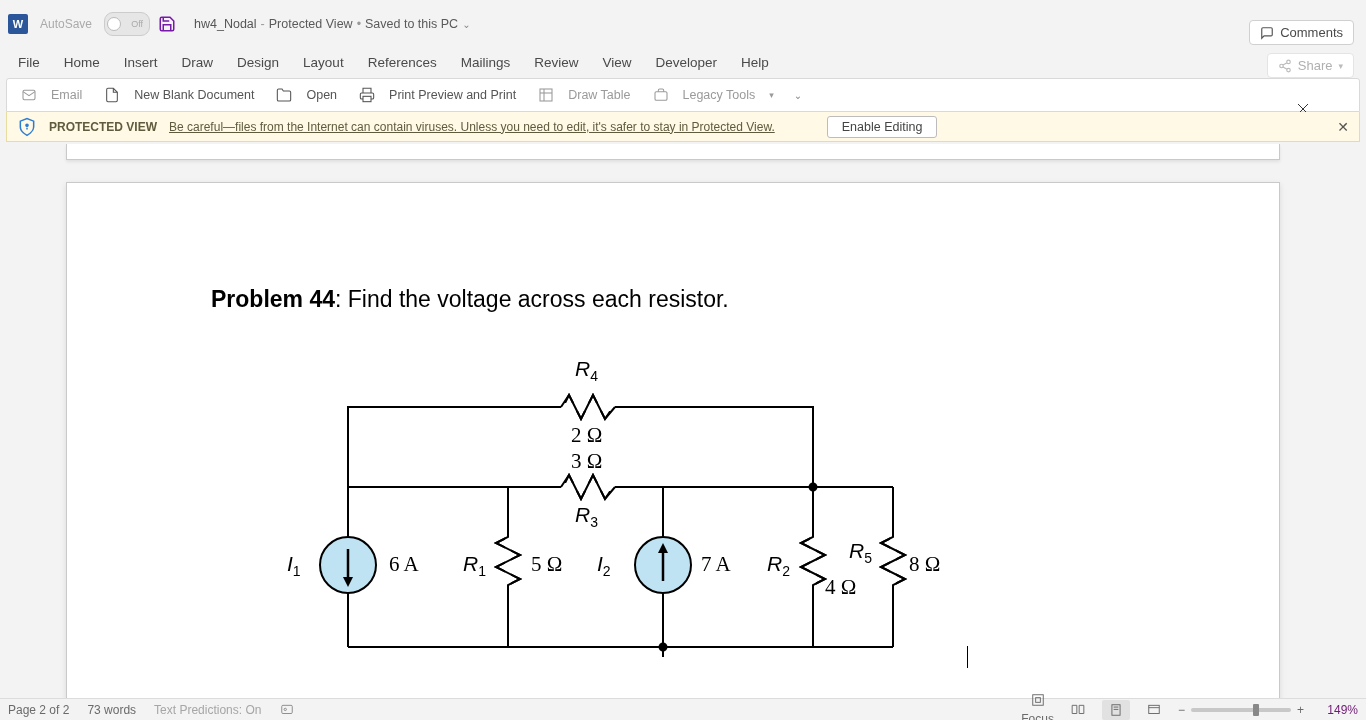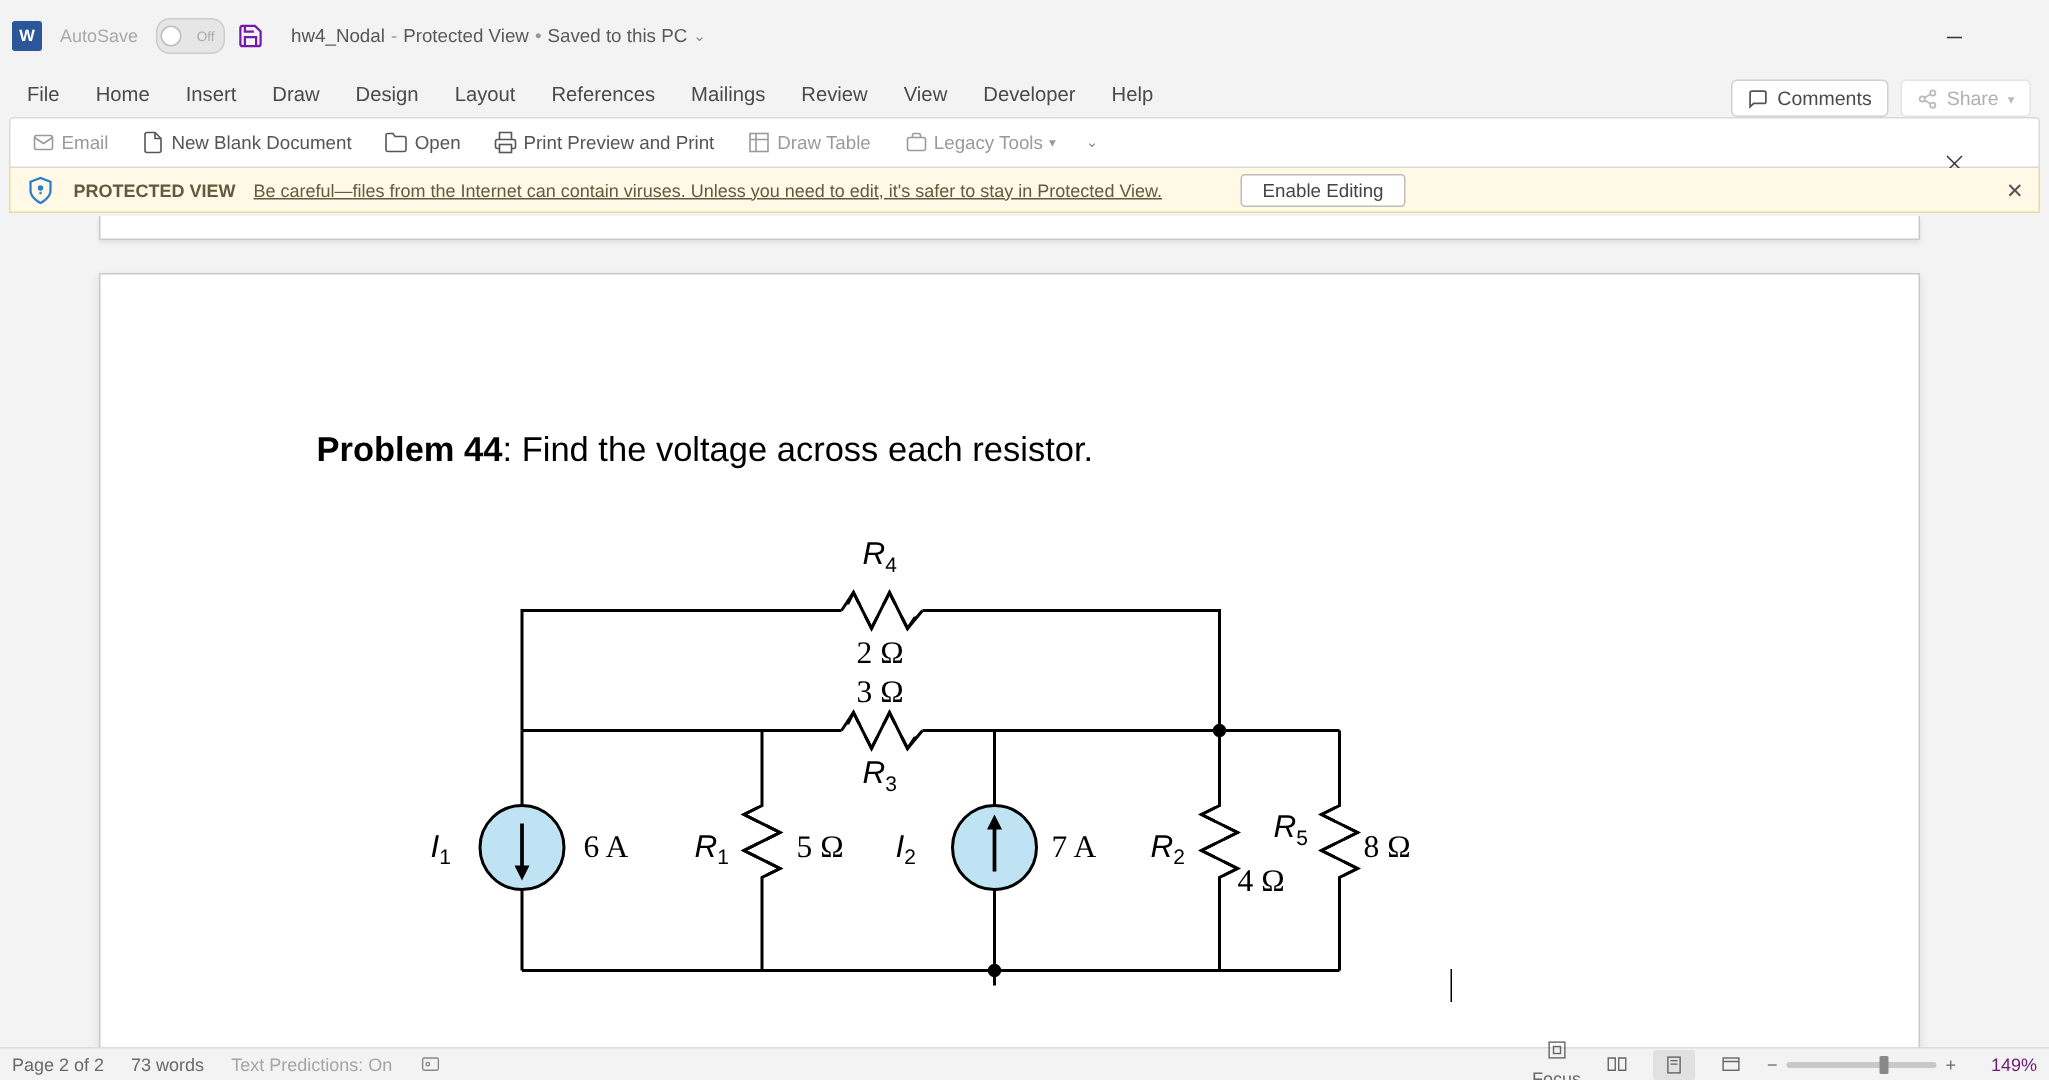--- a/index.html
+++ b/index.html
@@ -24,27 +24,27 @@
   .titlebar-right { margin-left:auto; display:flex; align-items:center; gap:10px;flex-direction:column; }
   .username { font-size:12.5px; color:#555; }
   .avatar { width:24px; height:24px; border-radius:50%; background:#9a2b2b; color:#fff; display:flex; align-items:center; justify-content:center; font-size:12px; }
   .win-btn { width:46px; height:32px; display:flex; align-items:center; justify-content:center; color:#444; font-size:14px; }
   .mic-icon { width:18px; height:18px; }
 
   
   .menubar { height: 30px; display:flex; align-items:flex-end; padding: 0 6px; gap: 0; }
   .menu-item { padding: 6px 12px 8px; font-size: 13.5px; color:#4a4a4a; cursor:default; }
 
-  .menubar-right { margin-left:auto; display:flex; align-items:flex-end; gap:8px; padding-right:6px; }
+  .menubar-right { margin-left:auto; display:flex; align-items:flex-end; gap:8px; padding-right:6px;flex-direction:column; }
   .comments-btn { display:flex; align-items:center; gap:6px; background:#fff; border:1px solid #d0d0d0; border-radius:4px; padding:4px 10px; font-size:13px; color:#4a4a4a; }
   .share-btn { display:flex; align-items:center; gap:6px; background:#fff; border:1px solid #e4e4e4; border-radius:4px; padding:4px 10px; font-size:13px; color:#b0b0b0; }
 
   
   .toolbar { height: 34px; background:#fff; border:1px solid #d9d9d9; margin:0 6px; border-radius:3px 3px 0 0; display:flex; align-items:center; padding:0 6px; gap:6px; }
-  .tool-btn { display:flex; align-items:center; gap:4px; padding:4px 8px; font-size:12.5px; color:#555; }
+  .tool-btn { display:flex; align-items:center; gap:14px; padding:4px 8px; font-size:12.5px; color:#555; }
   .tool-btn.disabled { color:#9a9a9a; }
   .tool-ico { width:16px; height:16px; display:inline-block; }
   .overflow-caret { font-size:10px; color:#888; padding:4px 6px; }
 
   
   .protected-bar { margin:0 6px; background:#fff9e5; border:1px solid #e9dca0; border-top:none; display:flex; align-items:center; padding:3px 10px; gap:12px; height:30px; position:relative; }
   .shield-icon { width:20px; height:20px; color:#2b7cd3; }
   .pv-label { font-size:12px; font-weight:600; color:#5f5b3e; }
   .pv-msg { font-size:12px; color:#5f5b3e; text-decoration:underline; }
   .enable-btn { background:#fff; border:1px solid #bcbcbc; border-radius:3px; padding:3px 14px; font-size:12.5px; color:#444; margin-left: 40px; }

